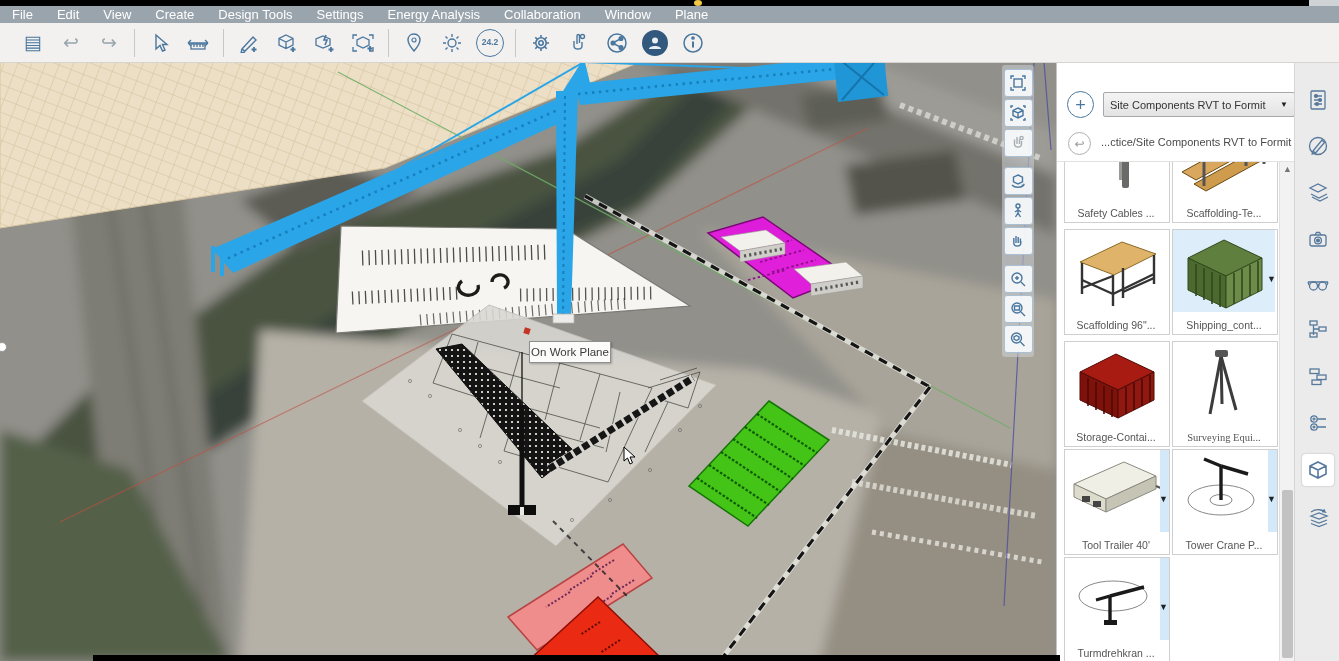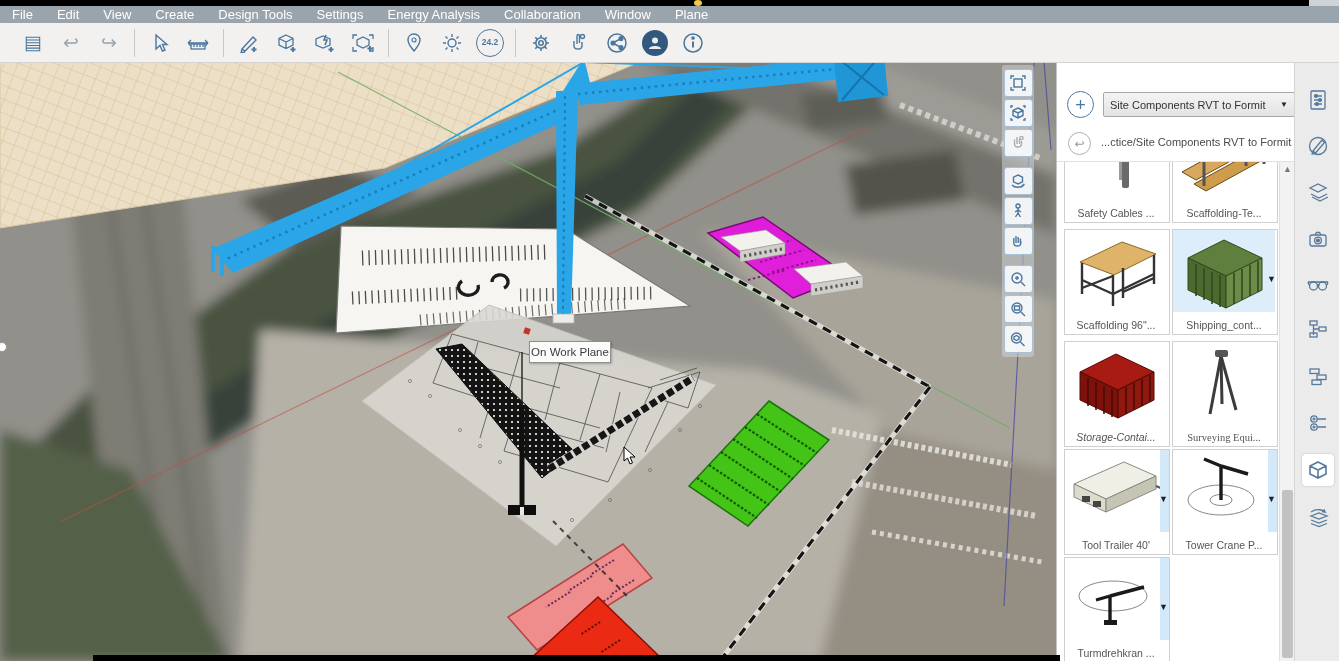--- a/index.html
+++ b/index.html
@@ -535,21 +535,21 @@
             <g stroke="#31491c" stroke-width="1.6">
               <path d="M60,41 V72 M68,37 V68 M76,33 V64 M84,29 V60"></path>
               <path d="M22,32 V64 M30,36 V68 M38,40 V72 M46,43 V75"></path>
             </g>
           </svg>
       </div>
       <div class="cap">Shipping_cont...</div>
       <span class="vcaret">▼</span>
     </div>
 
-    <div class="card" style="left:7px;top:179px;font-style:italic;">
+    <div class="card" style="left:7px;top:179px;">
       <div class="thumb">
         <svg width="100" height="78" viewBox="0 0 100 78">
             <polygon points="14,28 50,10 88,28 52,46" fill="#a81b12" stroke="#4e0a05"></polygon>
             <polygon points="14,28 52,46 52,74 14,56" fill="#7e120b" stroke="#4e0a05"></polygon>
             <polygon points="52,46 88,28 88,56 52,74" fill="#8f1810" stroke="#4e0a05"></polygon>
             <g stroke="#4e0a05" stroke-width="1.6">
               <path d="M60,43 V70 M68,39 V66 M76,35 V62 M84,31 V58"></path>
               <path d="M22,34 V62 M30,38 V66 M38,42 V70 M46,45 V73"></path>
             </g>
           </svg>

